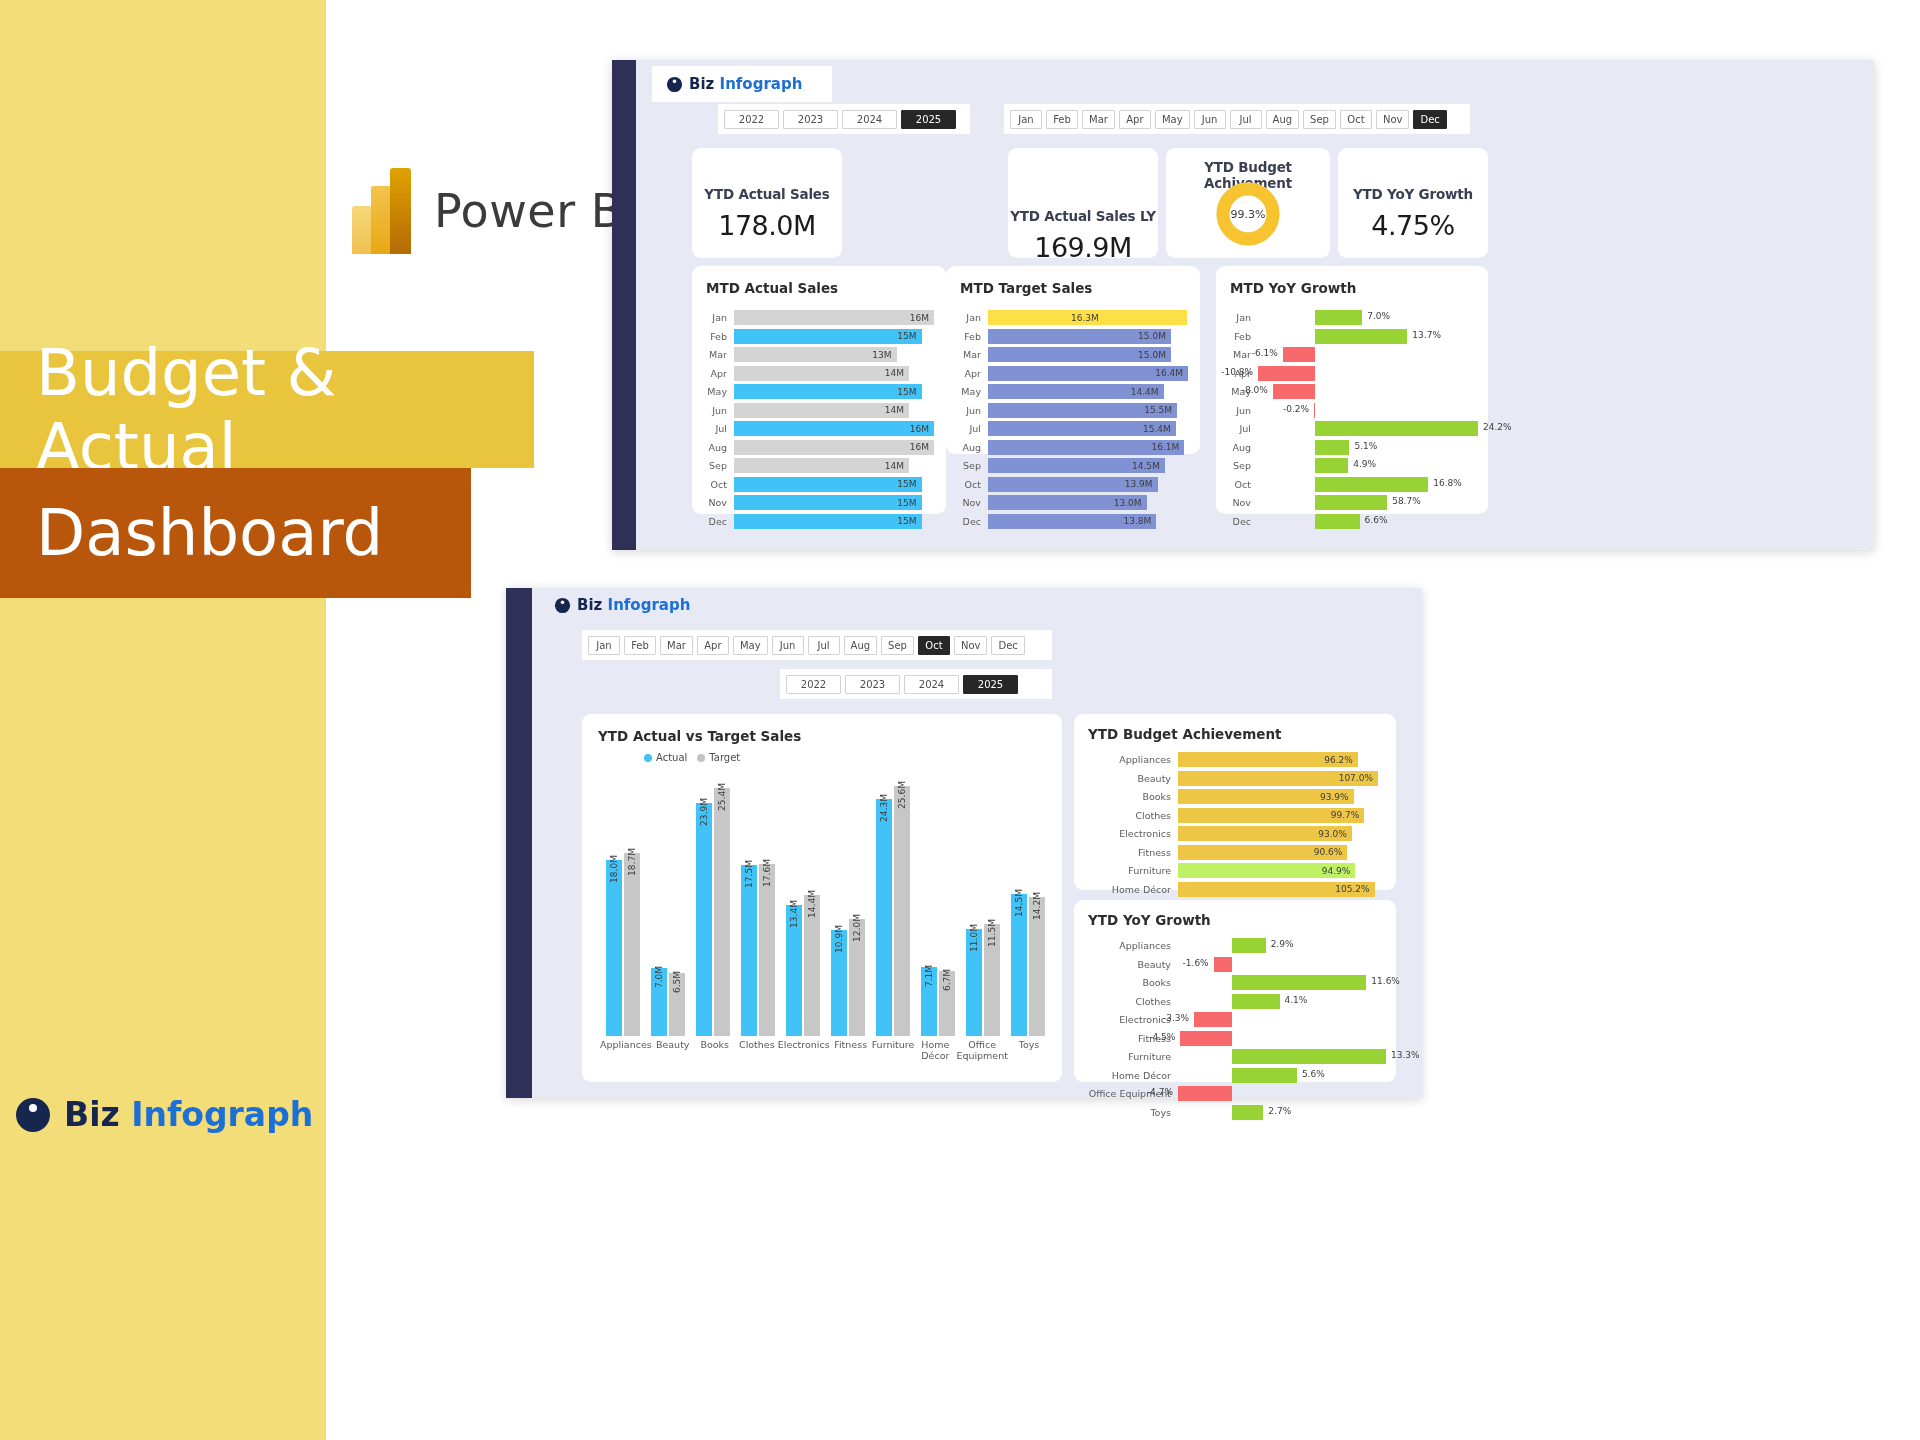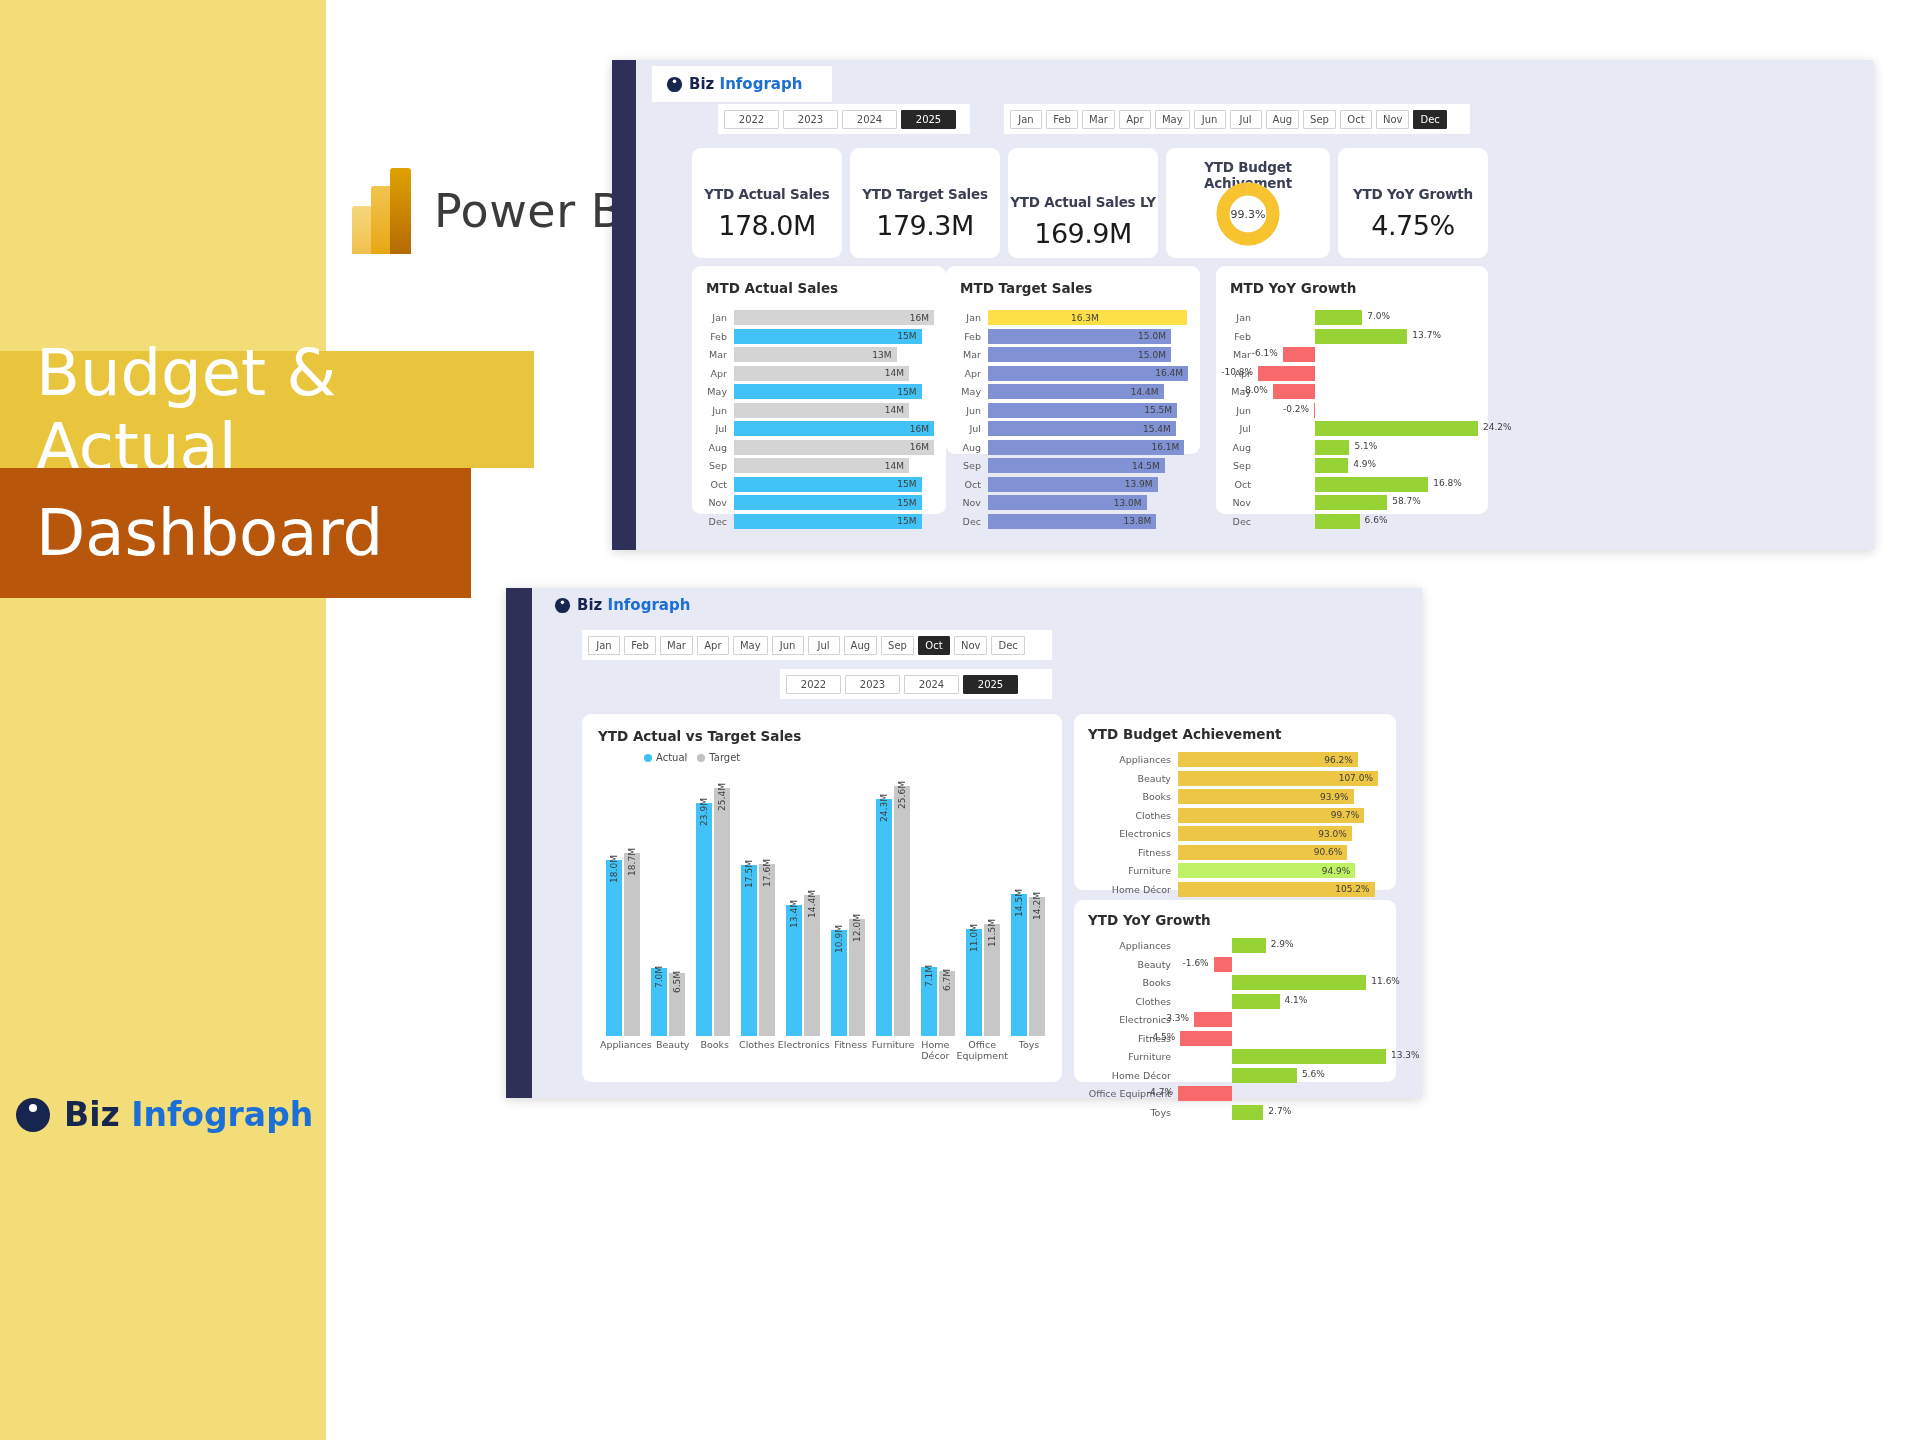--- a/index.html
+++ b/index.html
@@ -248,27 +248,23 @@
         <div class="sl-btn">Oct</div>
         <div class="sl-btn">Nov</div>
         <div class="sl-btn active">Dec</div>
       </div>
 
     <div class="card" style="left:80px; top:88px; width:150px; height:110px;">
       <div class="kpi-title" style="margin-top:38px;">YTD Actual Sales</div>
       <div class="kpi-value" style="margin-top:8px;">178.0M</div>
     </div>
 
-    <div class="card" style="left:238px; top:88px; width:150px; height:110px;">
-      <div class="kpi-title" style="margin-top:38px;">YTD Target Sales</div>
-      <div class="kpi-value" style="margin-top:8px;">179.3M</div>
-    </div>
 
     <div class="card" style="left:396px; top:88px; width:150px; height:110px;">
-      <div class="kpi-title" style="margin-top:46px;">YTD Actual Sales LY</div>
+      <div class="kpi-title" style="margin-top:60px;">YTD Actual Sales LY</div>
       <div class="kpi-value" style="margin-top:8px;">169.9M</div>
     </div>
 
     <div class="card" style="left:554px; top:88px; width:164px; height:110px;">
       <div class="kpi-title" style="margin-top:11px;">YTD Budget Achivement</div>
       <div class="donut-wrap" style="left:50%; top:34px; transform:translateX(-50%); width:64px; height:64px;">
         <svg width="64" height="64" viewBox="0 0 64 64">
           <circle cx="32" cy="32" r="25" fill="none" stroke="#e8e8e8" stroke-width="13"></circle>
           <circle id="donut-arc" cx="32" cy="32" r="25" fill="none" stroke="#f7c32e" stroke-width="13" stroke-dasharray="155.98007525073322 1.099557428756441" transform="rotate(-90 32 32)"></circle>
         </svg>

